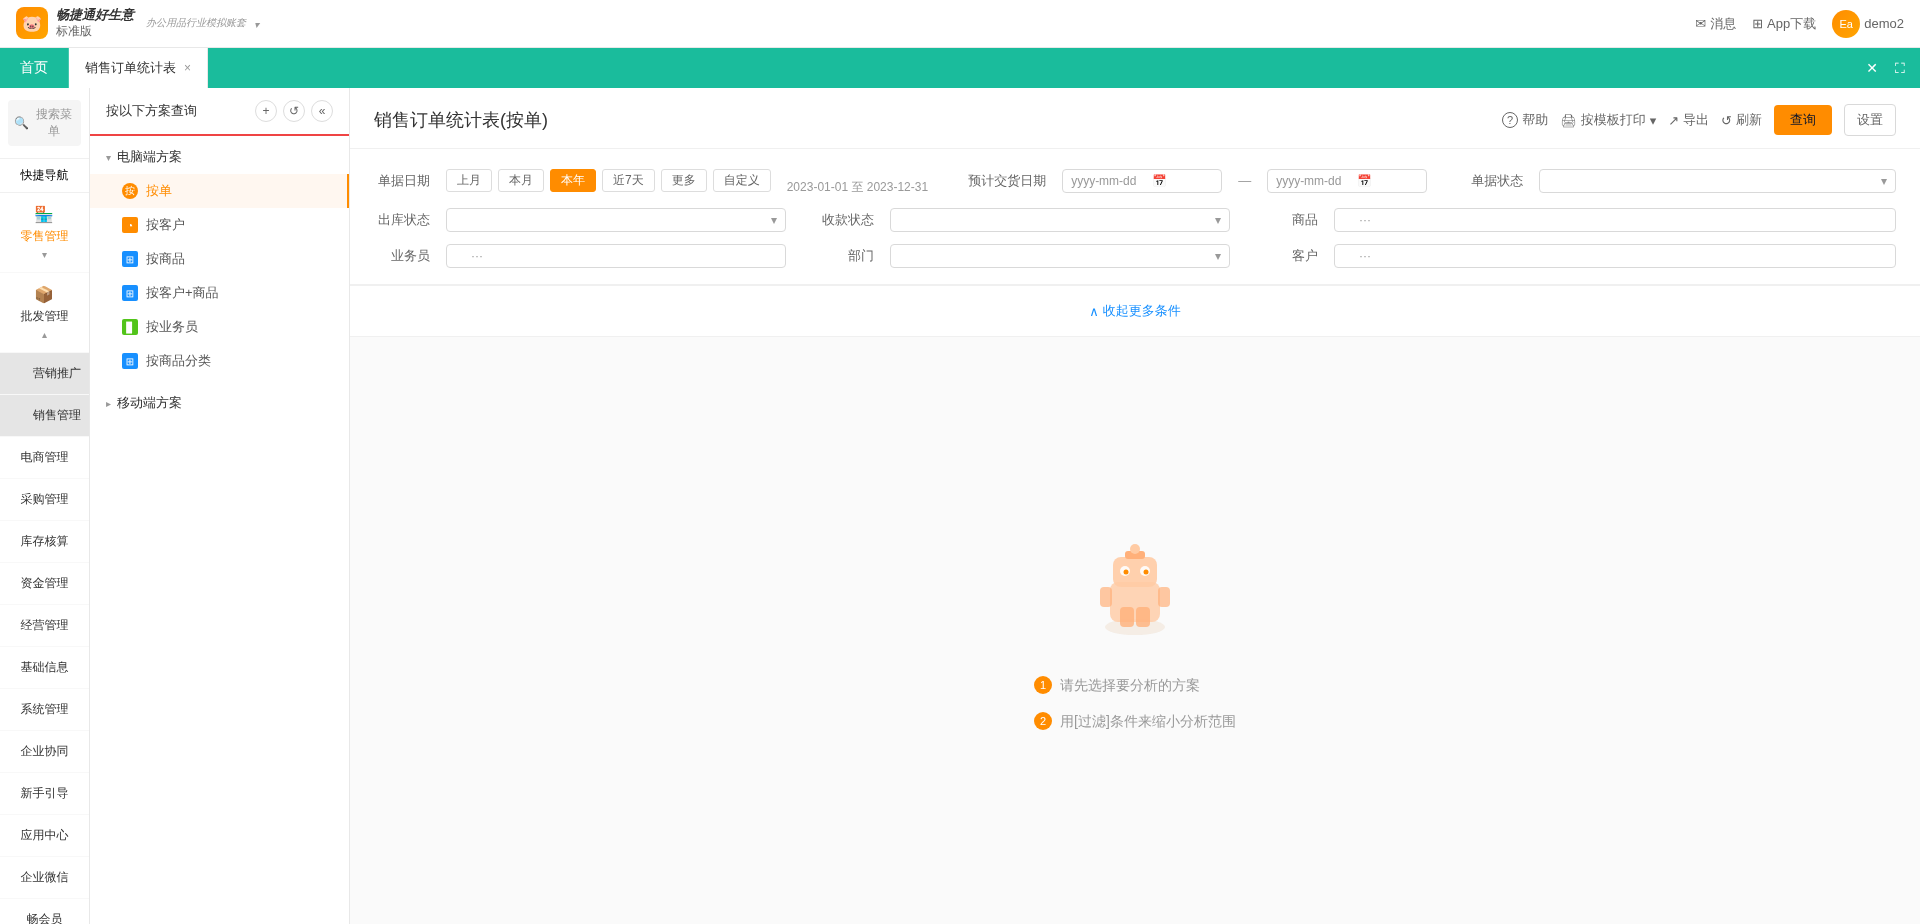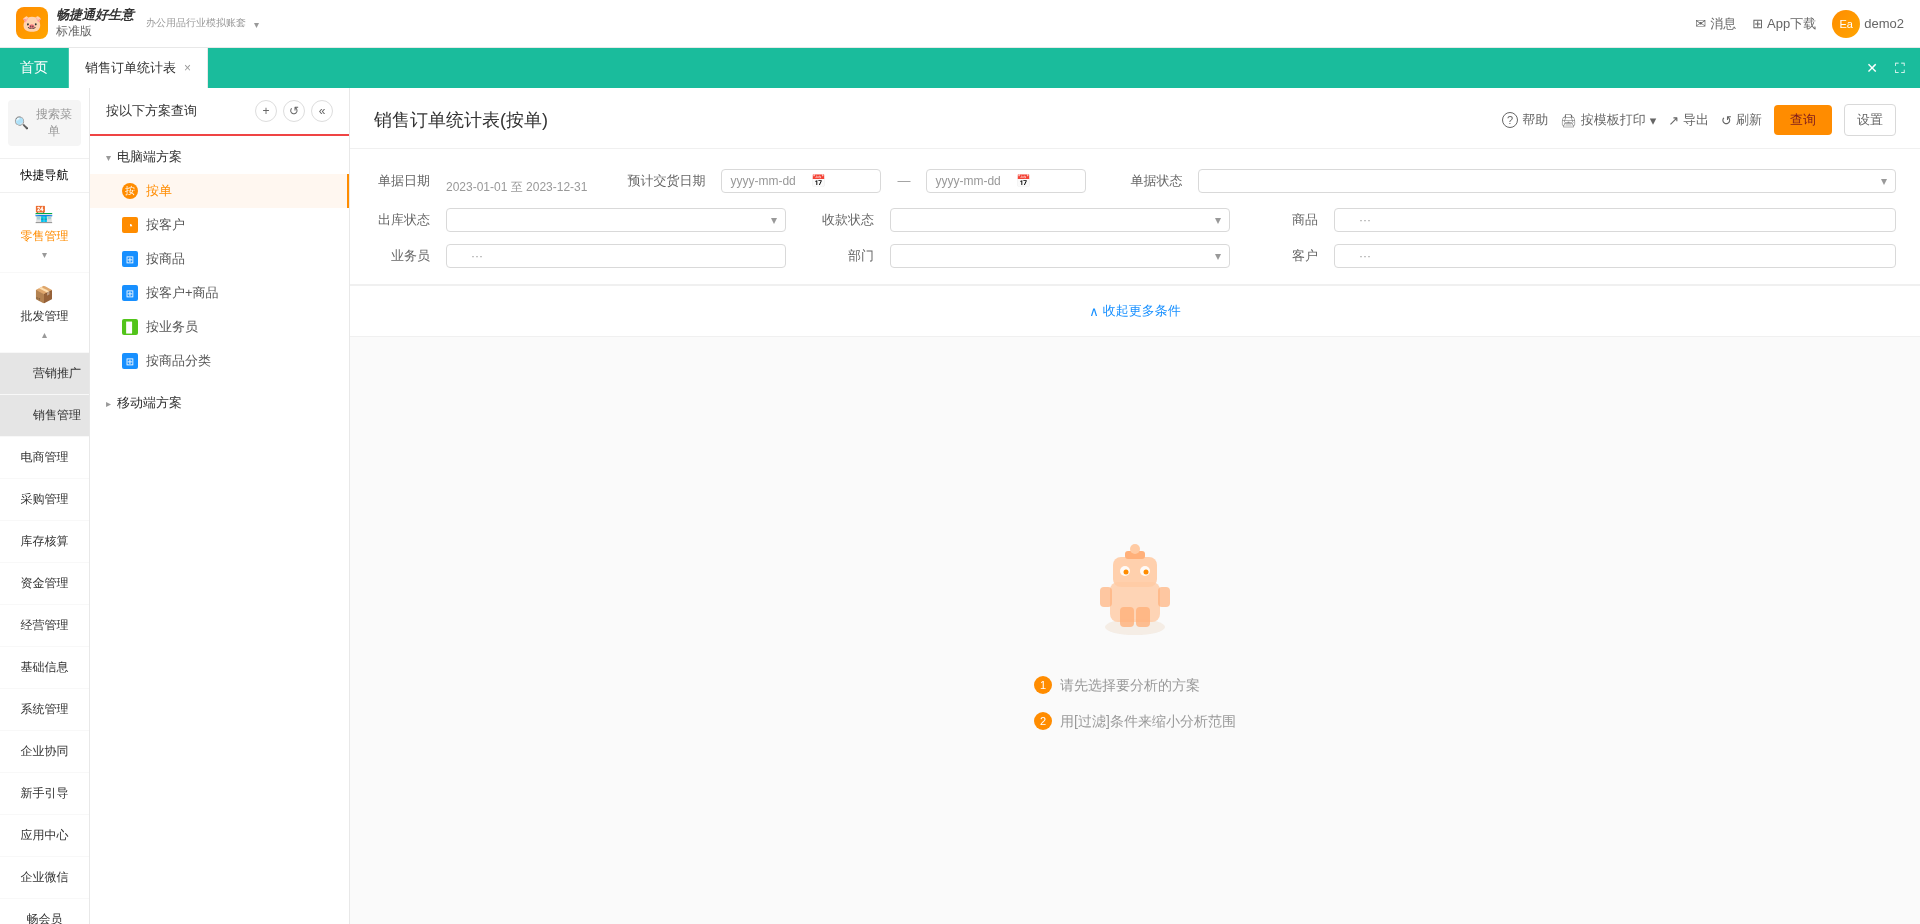--- a/index.html
+++ b/index.html
@@ -14,21 +14,21 @@
       justify-content: space-between;
       padding: 0 16px;
       border-bottom: 1px solid #e8e8e8;
       z-index: 100;
     }
     .top-bar-left { display: flex; align-items: center; gap: 12px; }
     .logo-area { display: flex; align-items: center; gap: 8px; }
     .logo-icon { width: 32px; height: 32px; background: linear-gradient(135deg, #ff8c00, #ffa500); border-radius: 8px; display: flex; align-items: center; justify-content: center; color: white; font-size: 16px; font-weight: bold; }
     .logo-text { font-size: 12px; color: #666; line-height: 1.3; }
     .logo-text .line1 { color: #333; font-weight: bold; font-size: 13px; font-style: italic; }
-    .dropdown-selector { display: flex; align-items: flex-end; gap: 8px; color: #333; cursor: pointer; font-size: 13px; }
+    .dropdown-selector { display: flex; align-items: flex-end; gap: 8px; color: #333; cursor: pointer; font-size: 13px; font-style: italic; }
     .dropdown-selector span { color: #999; font-size: 10px; }
     .top-bar-right { display: flex; align-items: center; gap: 16px; color: #666; font-size: 13px; }
     .top-right-item { display: flex; align-items: center; gap: 4px; cursor: pointer; }
     .avatar { width: 28px; height: 28px; border-radius: 50%; background: linear-gradient(135deg, #ff8c00, #ffa500); display: flex; align-items: center; justify-content: center; color: white; font-size: 11px; overflow: hidden; }
 
     
     .tab-bar {
       height: 40px;
       background: #1abc9c;
       display: flex;
@@ -152,21 +152,21 @@
       padding: 16px 24px 12px;
       background: #fff;
       border-bottom: 1px solid #f0f0f0;
       display: flex;
       align-items: center;
       justify-content: space-between;
     }
     .page-title { font-size: 18px; color: #333; font-weight: 500; }
     .page-actions { display: flex; align-items: center; gap: 12px; }
     .page-action-btn { display: flex; align-items: center; gap: 4px; font-size: 13px; color: #666; cursor: pointer; }
-    .btn-primary { background: #ff8c00; color: #7f1d1d; border: none; padding: 6px 16px; border-radius: 4px; cursor: pointer; font-size: 13px; }
+    .btn-primary { background: #ff8c00; color: #0f172a; border: none; padding: 6px 16px; border-radius: 4px; cursor: pointer; font-size: 13px; }
     .btn-secondary { background: white; color: #666; border: 1px solid #d9d9d9; padding: 6px 12px; border-radius: 4px; cursor: pointer; font-size: 13px; }
 
     
     .filter-area {
       background: #fff;
       padding: 16px 24px;
       border-bottom: 1px solid #f0f0f0;
     }
     .filter-row { display: flex; align-items: center; gap: 16px; margin-bottom: 12px; flex-wrap: wrap; }
     .filter-row:last-child { margin-bottom: 0; }
@@ -379,20 +379,28 @@
           </div>
           <button class="btn-primary">查询</button>
           <button class="btn-secondary">设置</button>
         </div>
       </div>
 
       <div class="filter-area">
 
         <div class="filter-row">
           <span class="filter-label">单据日期</span>
+          <div class="filter-date-group">
+            <button class="date-quick-btn">上月</button>
+            <button class="date-quick-btn">本月</button>
+            <button class="date-quick-btn active">本年</button>
+            <button class="date-quick-btn">近7天</button>
+            <button class="date-quick-btn">更多</button>
+            <button class="date-quick-btn">自定义</button>
+          </div>
           <div style="font-size:12px;color:#999;margin-top:14px;">2023-01-01 至 2023-12-31</div>
 
           <span class="filter-label" style="margin-left:24px;">预计交货日期</span>
           <div class="filter-input">
             <span>yyyy-mm-dd</span>
             <span>📅</span>
           </div>
           <span class="date-separator">—</span>
           <div class="filter-input">
             <span>yyyy-mm-dd</span>

